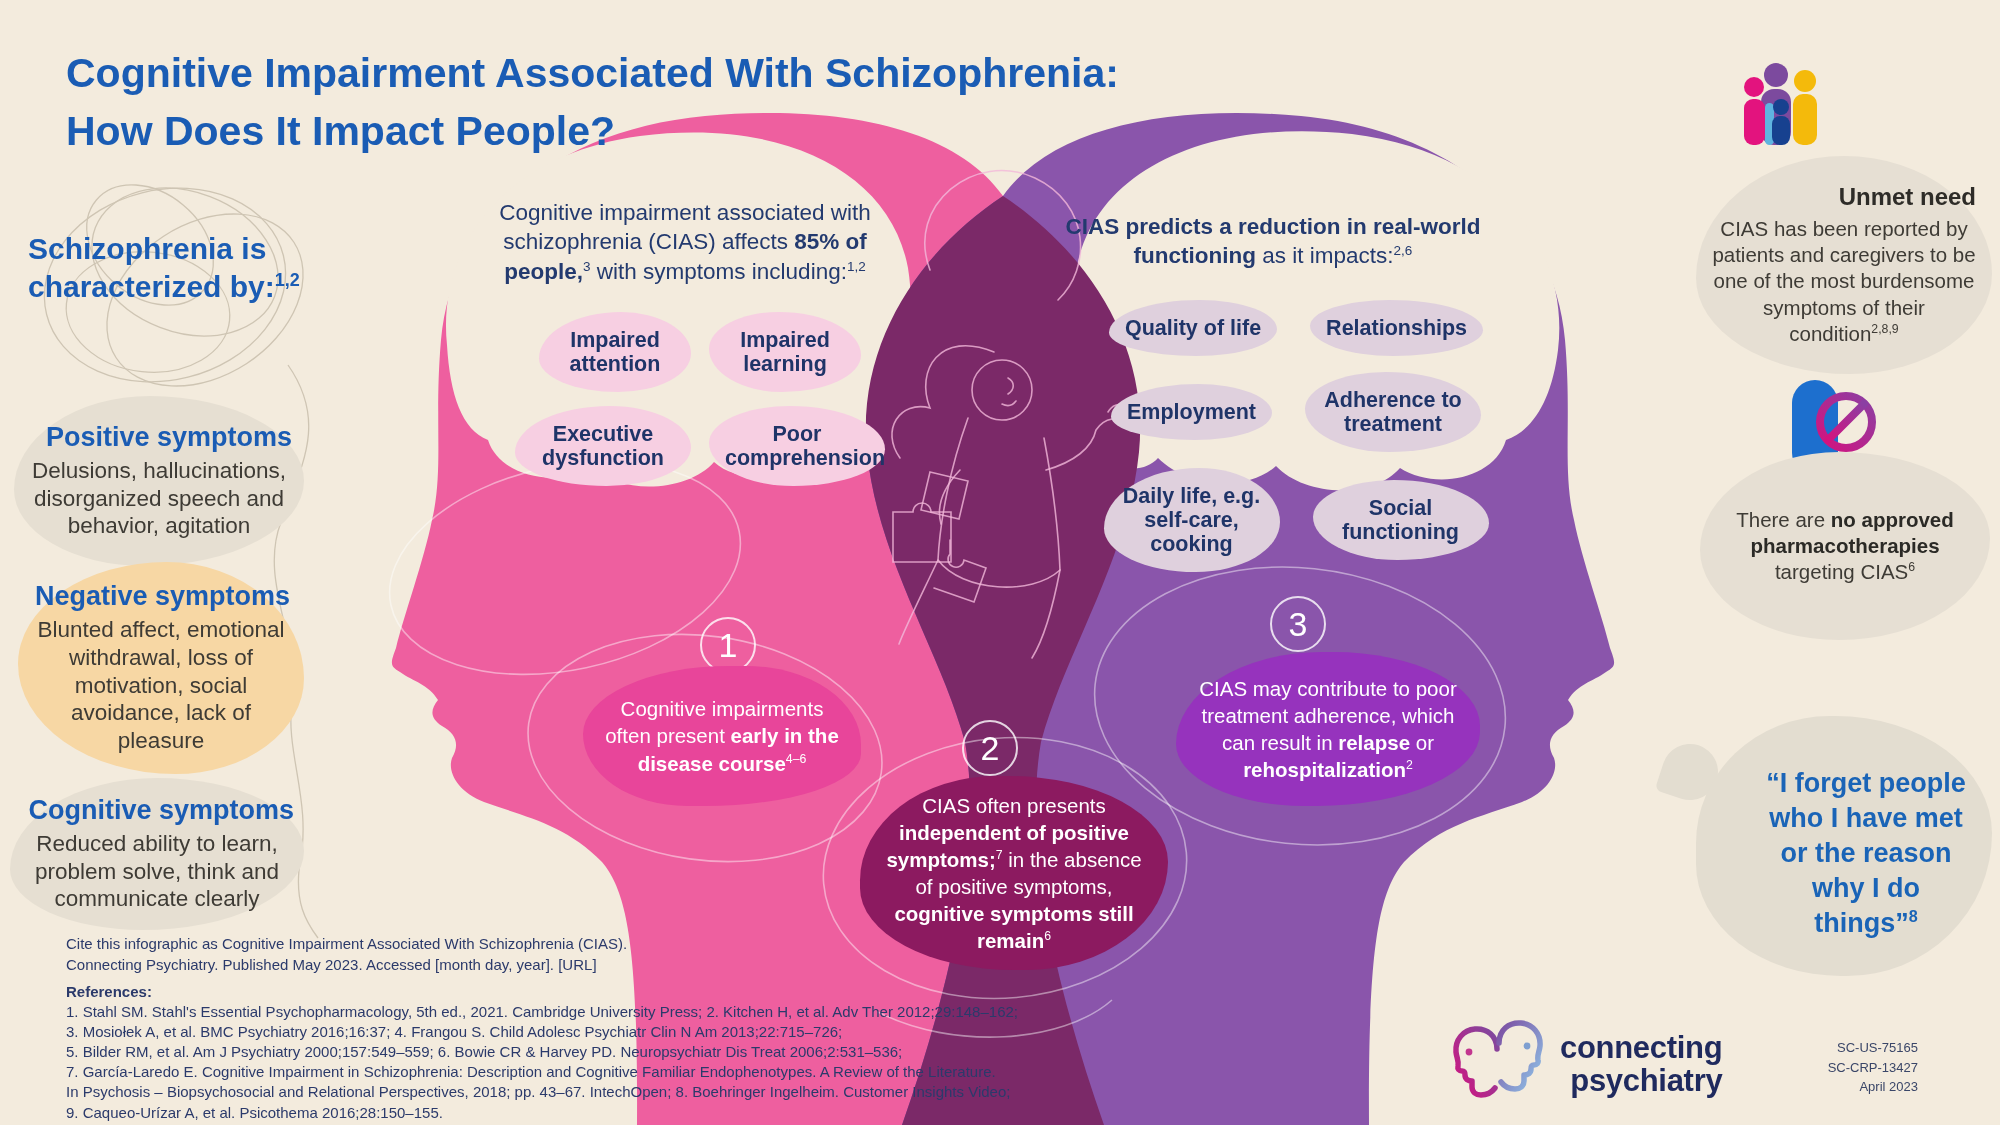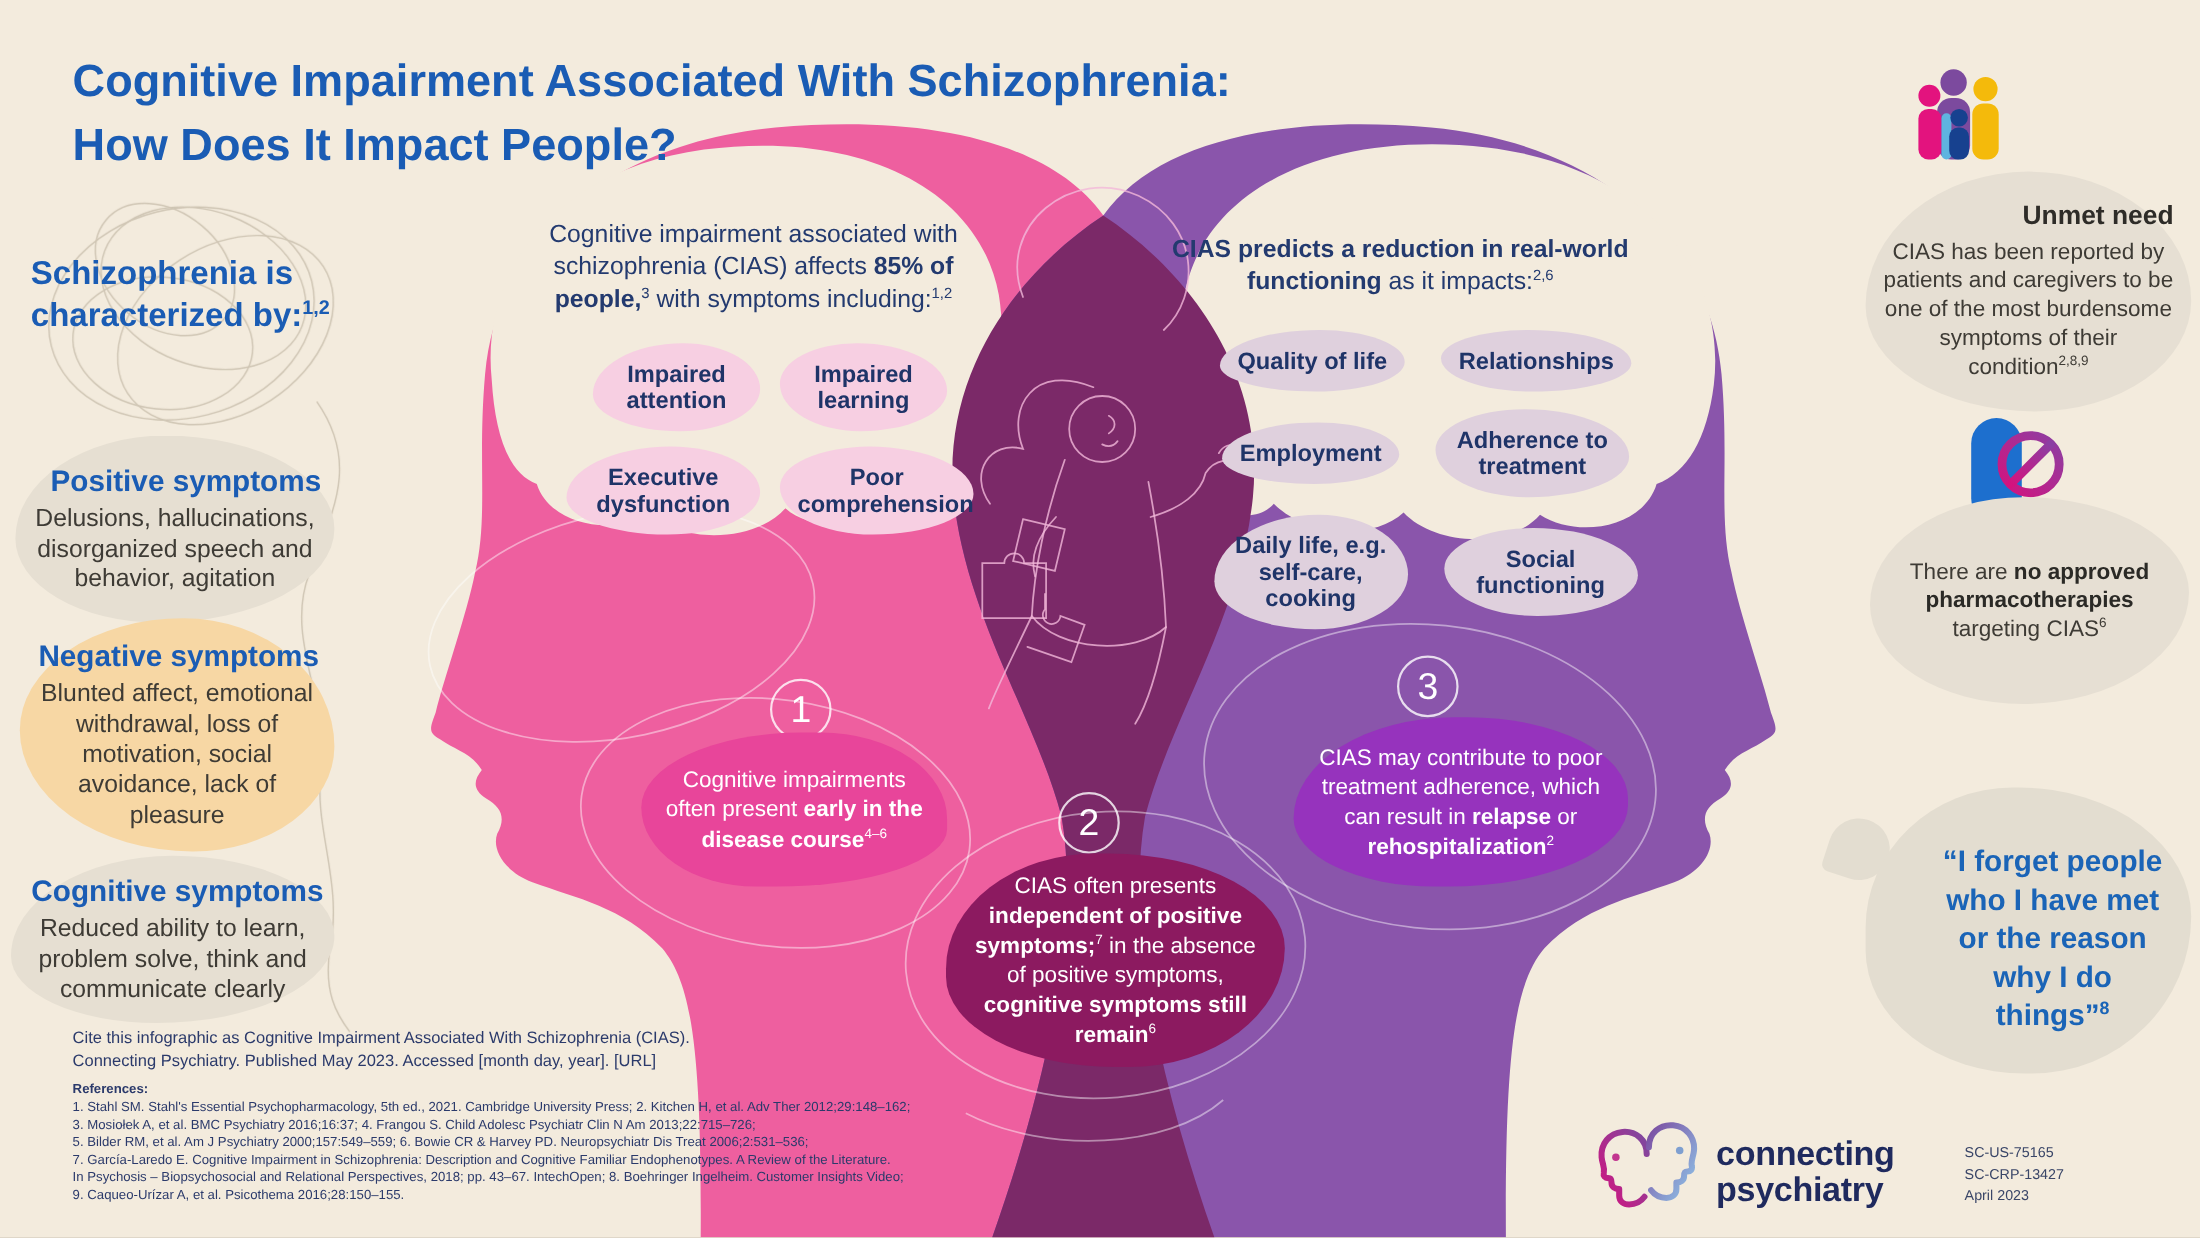--- a/index.html
+++ b/index.html
@@ -59,27 +59,27 @@
   .quote-tail { position:absolute; left:1662px; top:744px; width:56px; height:56px; background:#E3DDD0;
     border-radius:50% 50% 50% 12%; transform:rotate(18deg); }
   .quote { left:1696px; top:716px; width:296px; height:260px; background:#E3DDD0;
     border-radius:46% 54% 50% 50%/50% 46% 56% 44%; justify-content:flex-start; padding:50px 20px 0 20px; }
   .quote-text { font-size:27px; font-weight:700; color:#1A64B7; line-height:1.3; text-align:center;margin-left:44px; }
 
   .icon-people { position:absolute; left:1742px; top:62px; }
   .icon-pill { position:absolute; left:1784px; top:378px; }
 
   .cite { position:absolute; left:66px; top:934px; font-size:15px; color:#2B3A6B; line-height:1.38; }
-  .refs { position:absolute; left:66px; top:982px; font-size:12px; color:#2B3A6B; line-height:1.34; }
+  .refs { position:absolute; left:66px; top:982px; font-size:15px; color:#2B3A6B; line-height:1.34; }
   .refs .lbl { font-weight:700; }
 
-  .logo { position:absolute; left:1450px; top:1020px; display:flex; align-items:center; gap:14px; }
+  .logo { position:absolute; left:1450px; top:1020px; display:flex; align-items:center; gap:14px;text-align:right; }
   .logo-text { font-size:31px; font-weight:700; color:#1F2A5E; line-height:1.05; letter-spacing:-0.3px; }
 
-  .codes { position:absolute; left:1786px; top:1038px; width:132px; 
+  .codes { position:absolute; left:1786px; top:1038px; width:132px; text-align:right;
     font-size:13px; color:#3A4668; line-height:1.5; }
 </style>
 </head>
 <body>
 
 <div class="canvas">
 
   <svg class="art" width="2000" height="1125" viewBox="0 0 2000 1125" xmlns="http://www.w3.org/2000/svg">
     <g stroke="#C8BEAC" stroke-width="1.3" fill="none" opacity="0.85">
       <ellipse cx="165" cy="285" rx="122" ry="95" transform="rotate(-14 165 285)"></ellipse>

